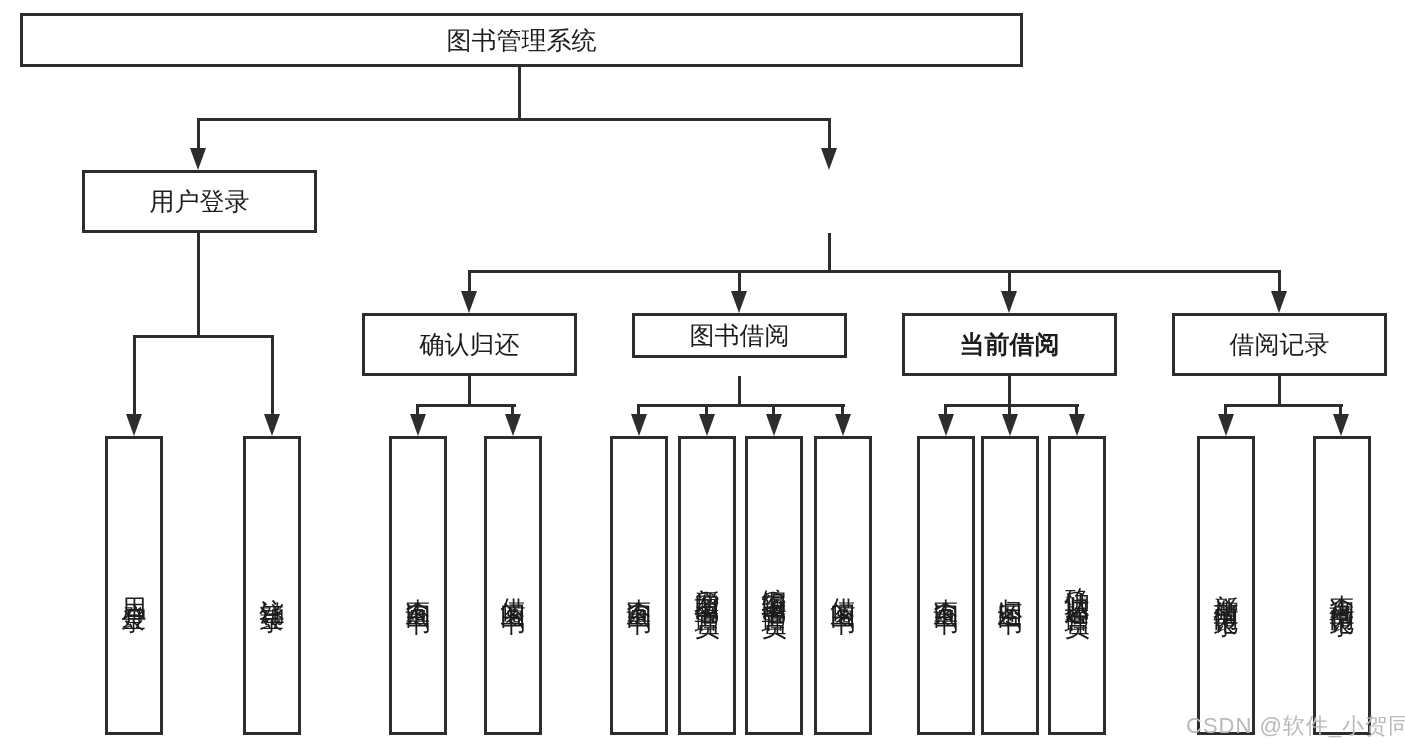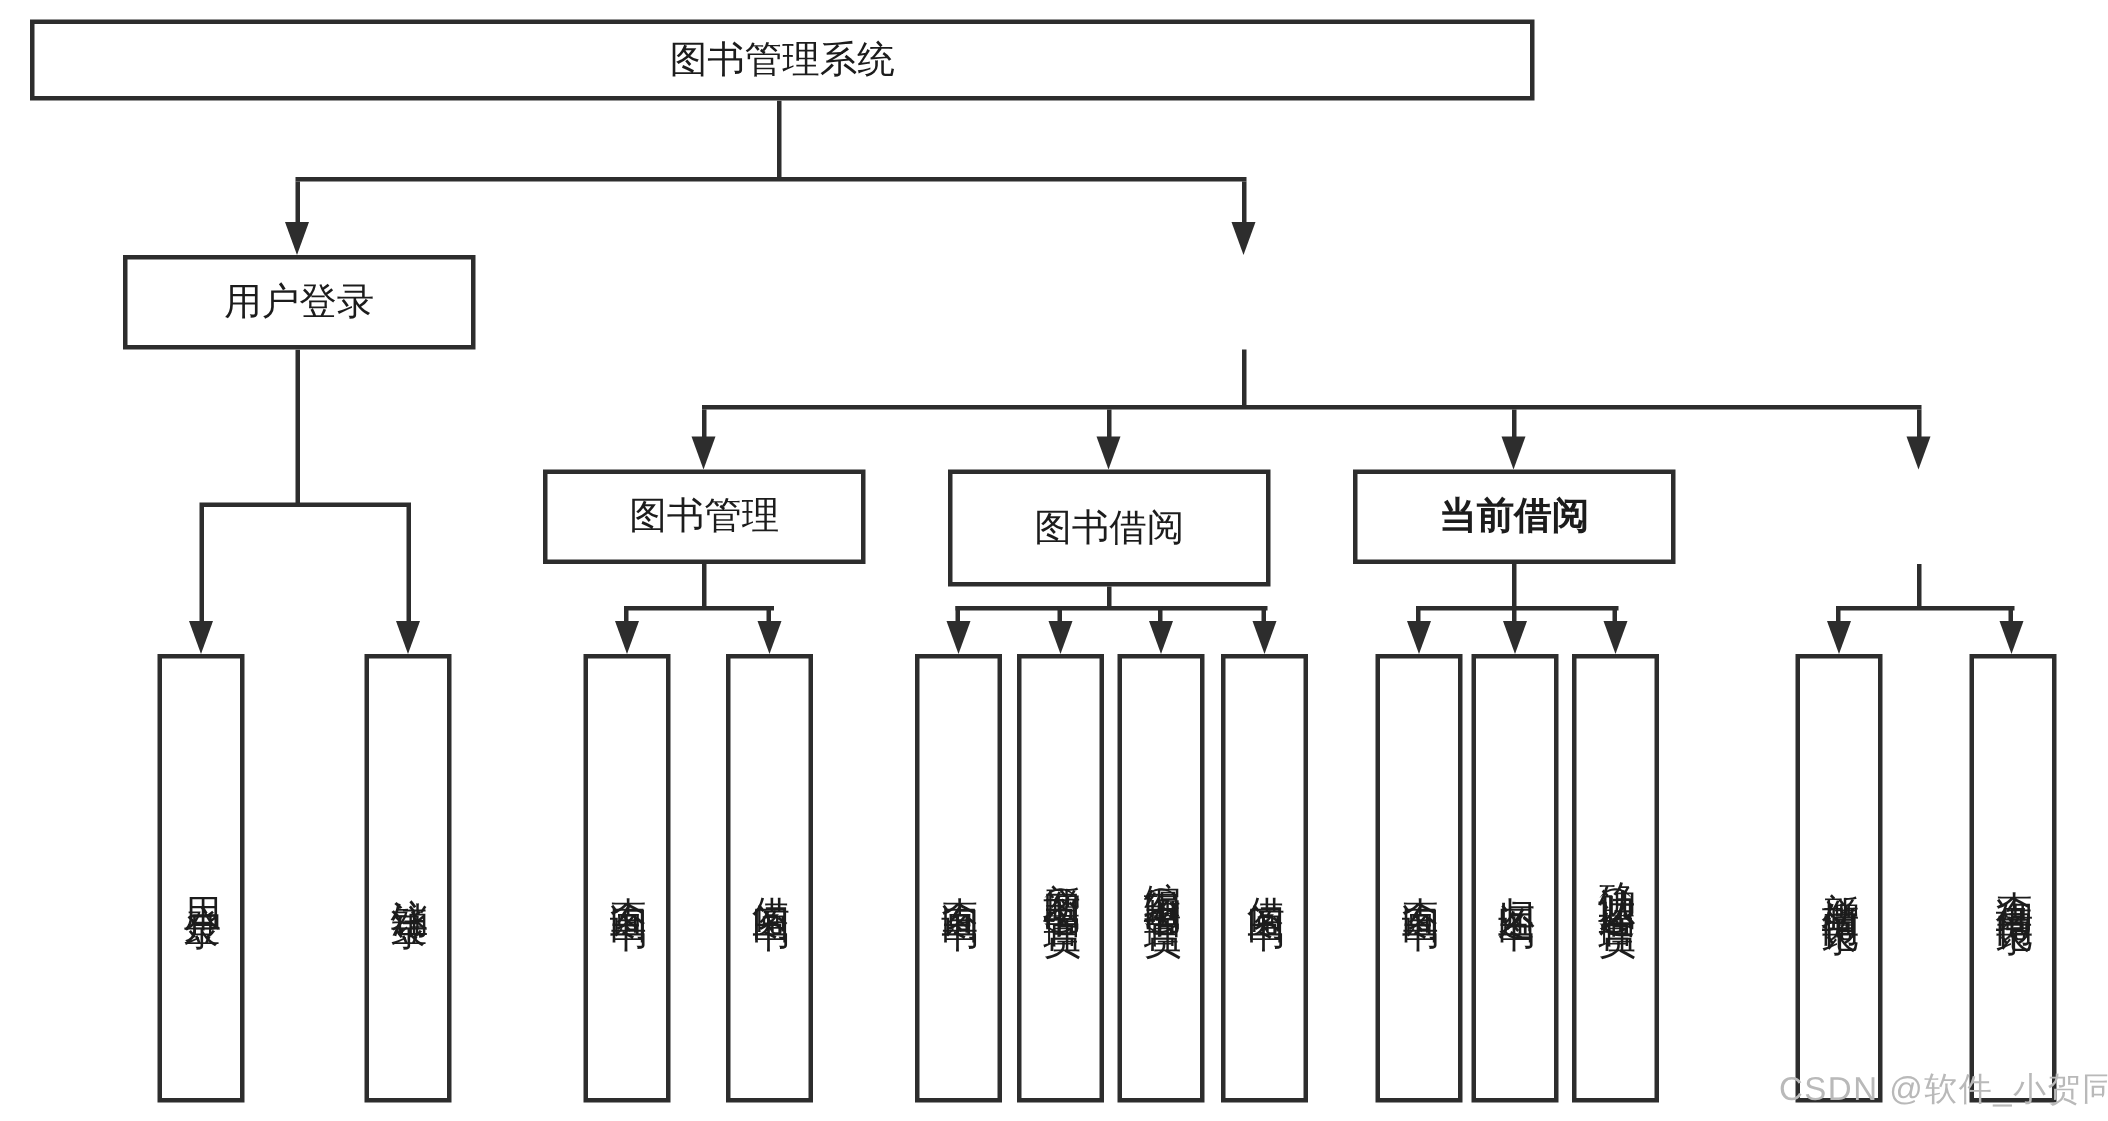--- a/index.html
+++ b/index.html
@@ -109,27 +109,30 @@
 
   <div class="box" style="left:20px;top:13px;width:1003px;height:54px;">
     <span>图书管理系统</span>
   </div>
 
   <div class="box" style="left:82px;top:170px;width:235px;height:63px;">
     <span>用户登录</span>
   </div>
 
   <div class="box" style="left:362px;top:313px;width:215px;height:63px;">
-    <span>图书管理</span>
+    <span>确认归还</span>
   </div>
-  <div class="box" style="left:632px;top:313px;width:215px;height:78px;">
+  <div class="box" style="left:632px;top:313px;width:215px;height:45px;">
     <span>图书借阅</span>
   </div>
   <div class="box" style="left:902px;top:313px;width:215px;height:63px;font-weight:bold;">
     <span>当前借阅</span>
+  </div>
+  <div class="box" style="left:1172px;top:313px;width:215px;height:63px;">
+    <span>借阅记录</span>
   </div>
 
   <div class="box leaf" style="left:105px;top:436px;width:58px;height:299px;">
     <span>用户登录</span>
   </div>
   <div class="box leaf" style="left:243px;top:436px;width:58px;height:299px;">
     <span>注销登录</span>
   </div>
 
   <div class="box leaf" style="left:389px;top:436px;width:58px;height:299px;">

